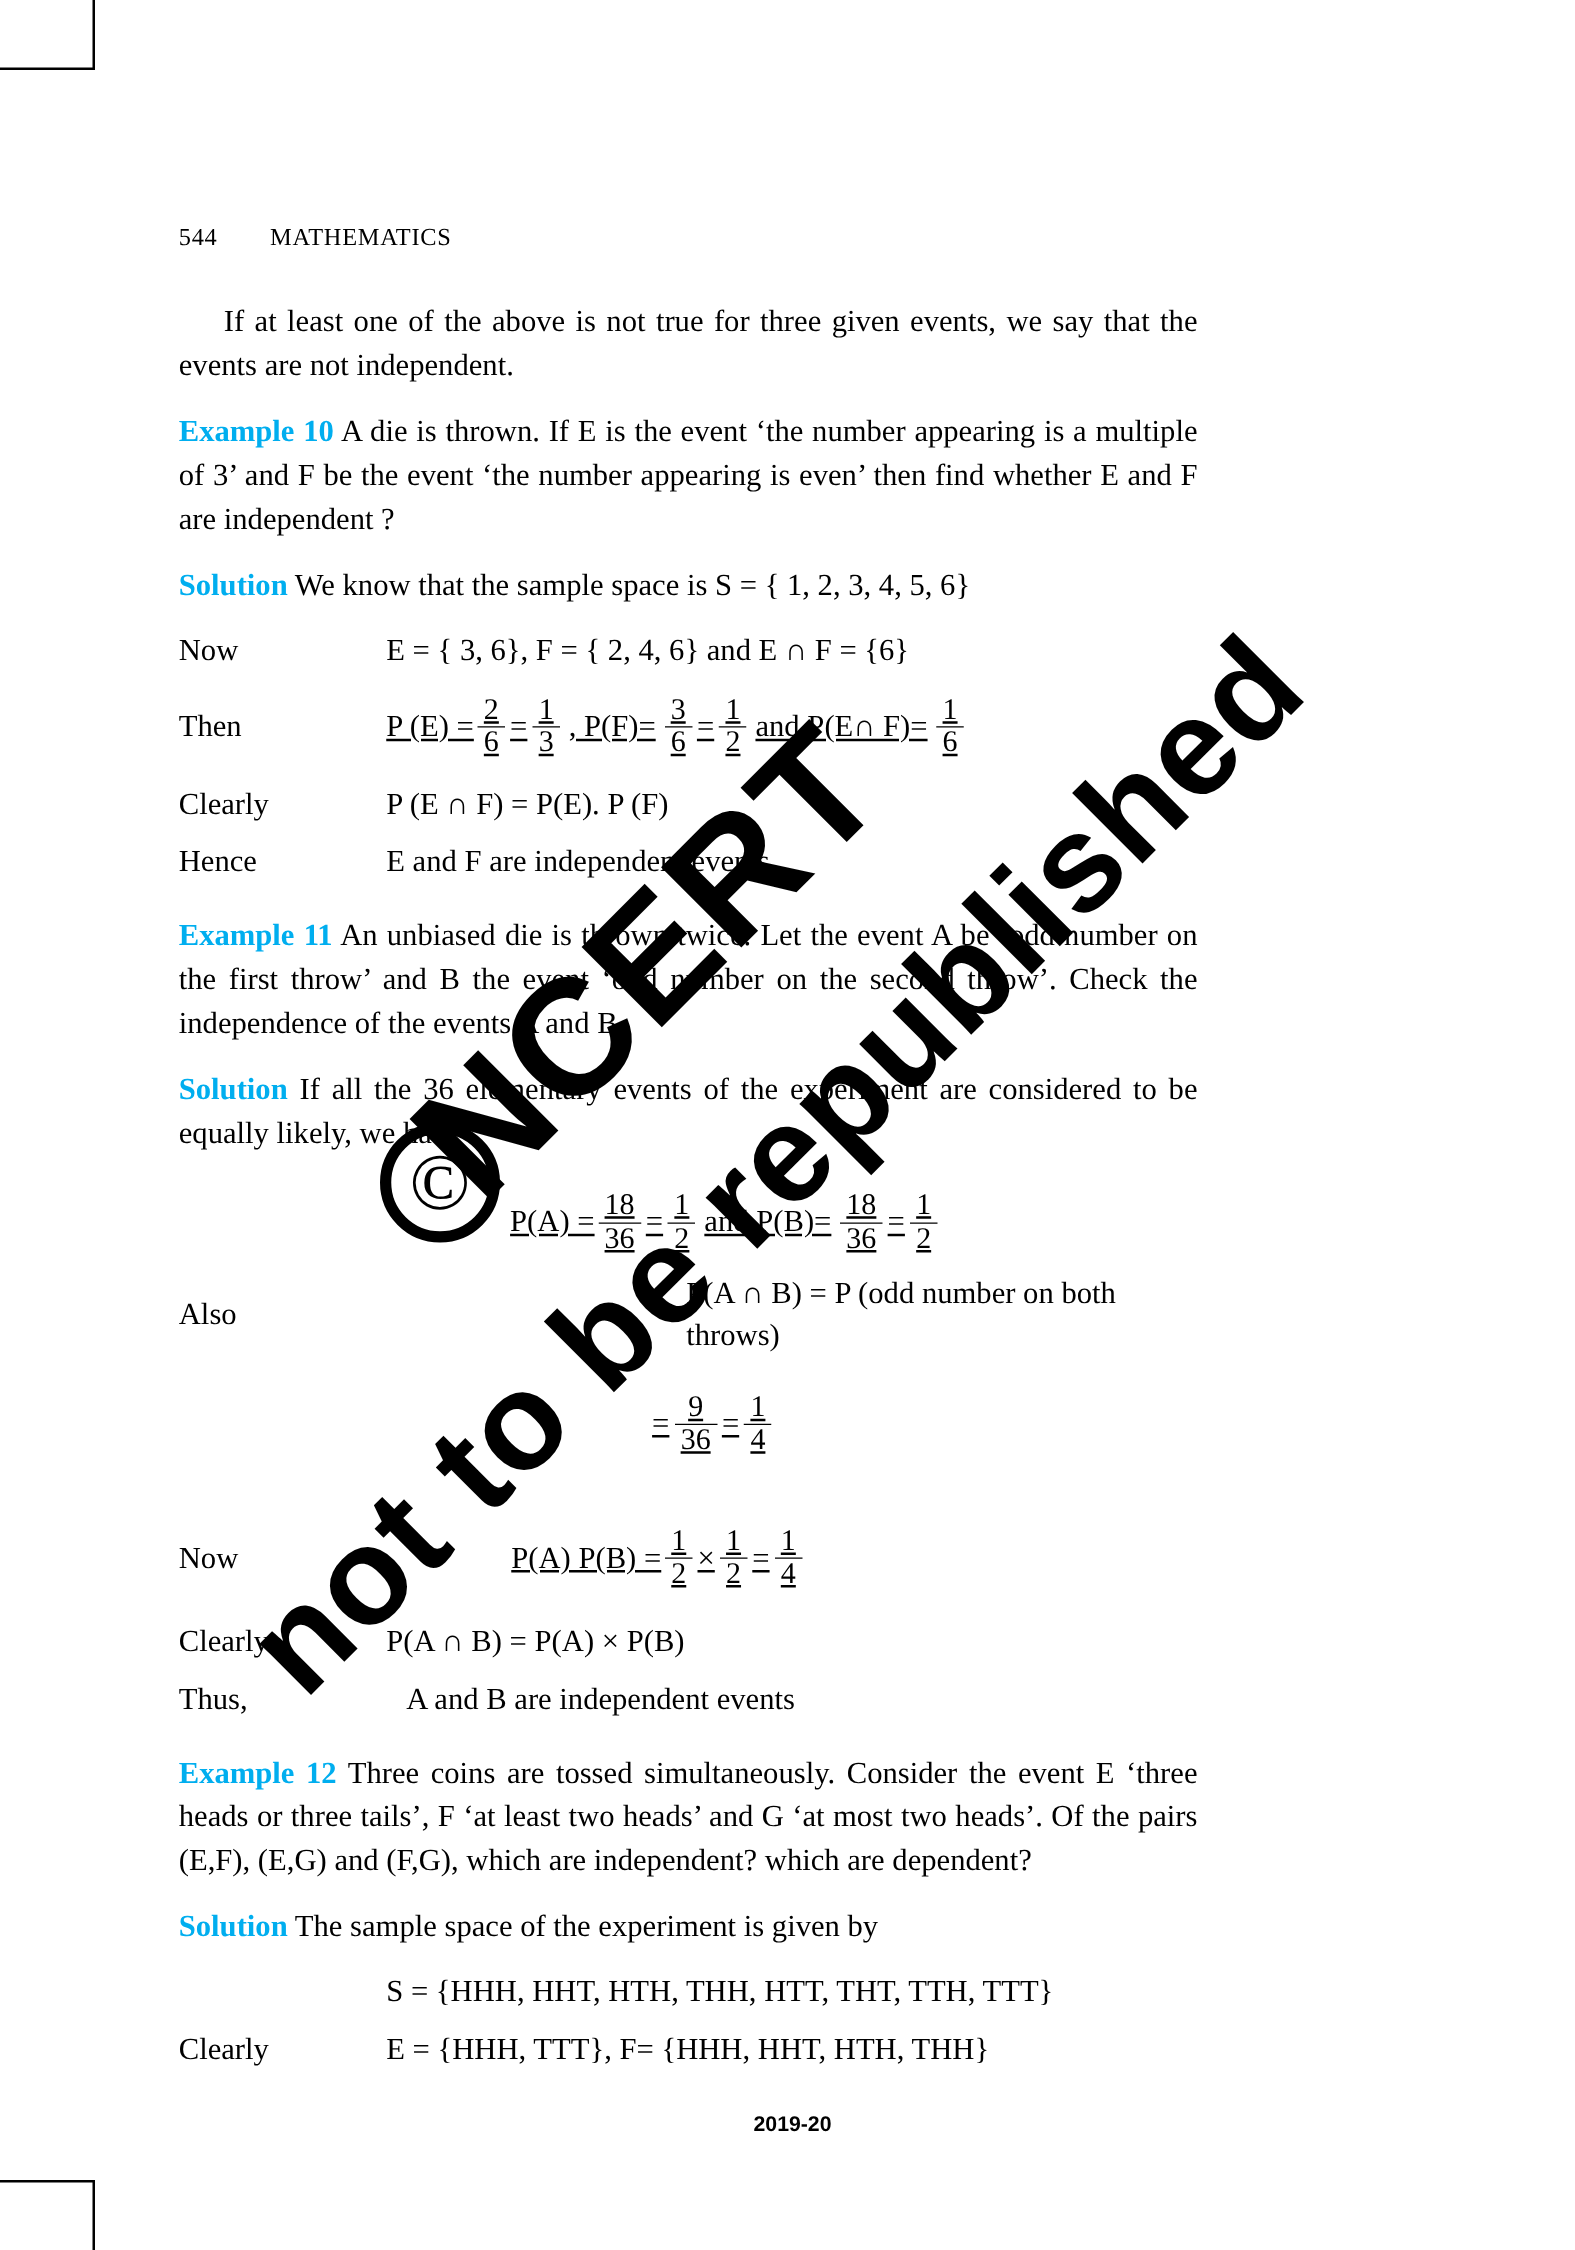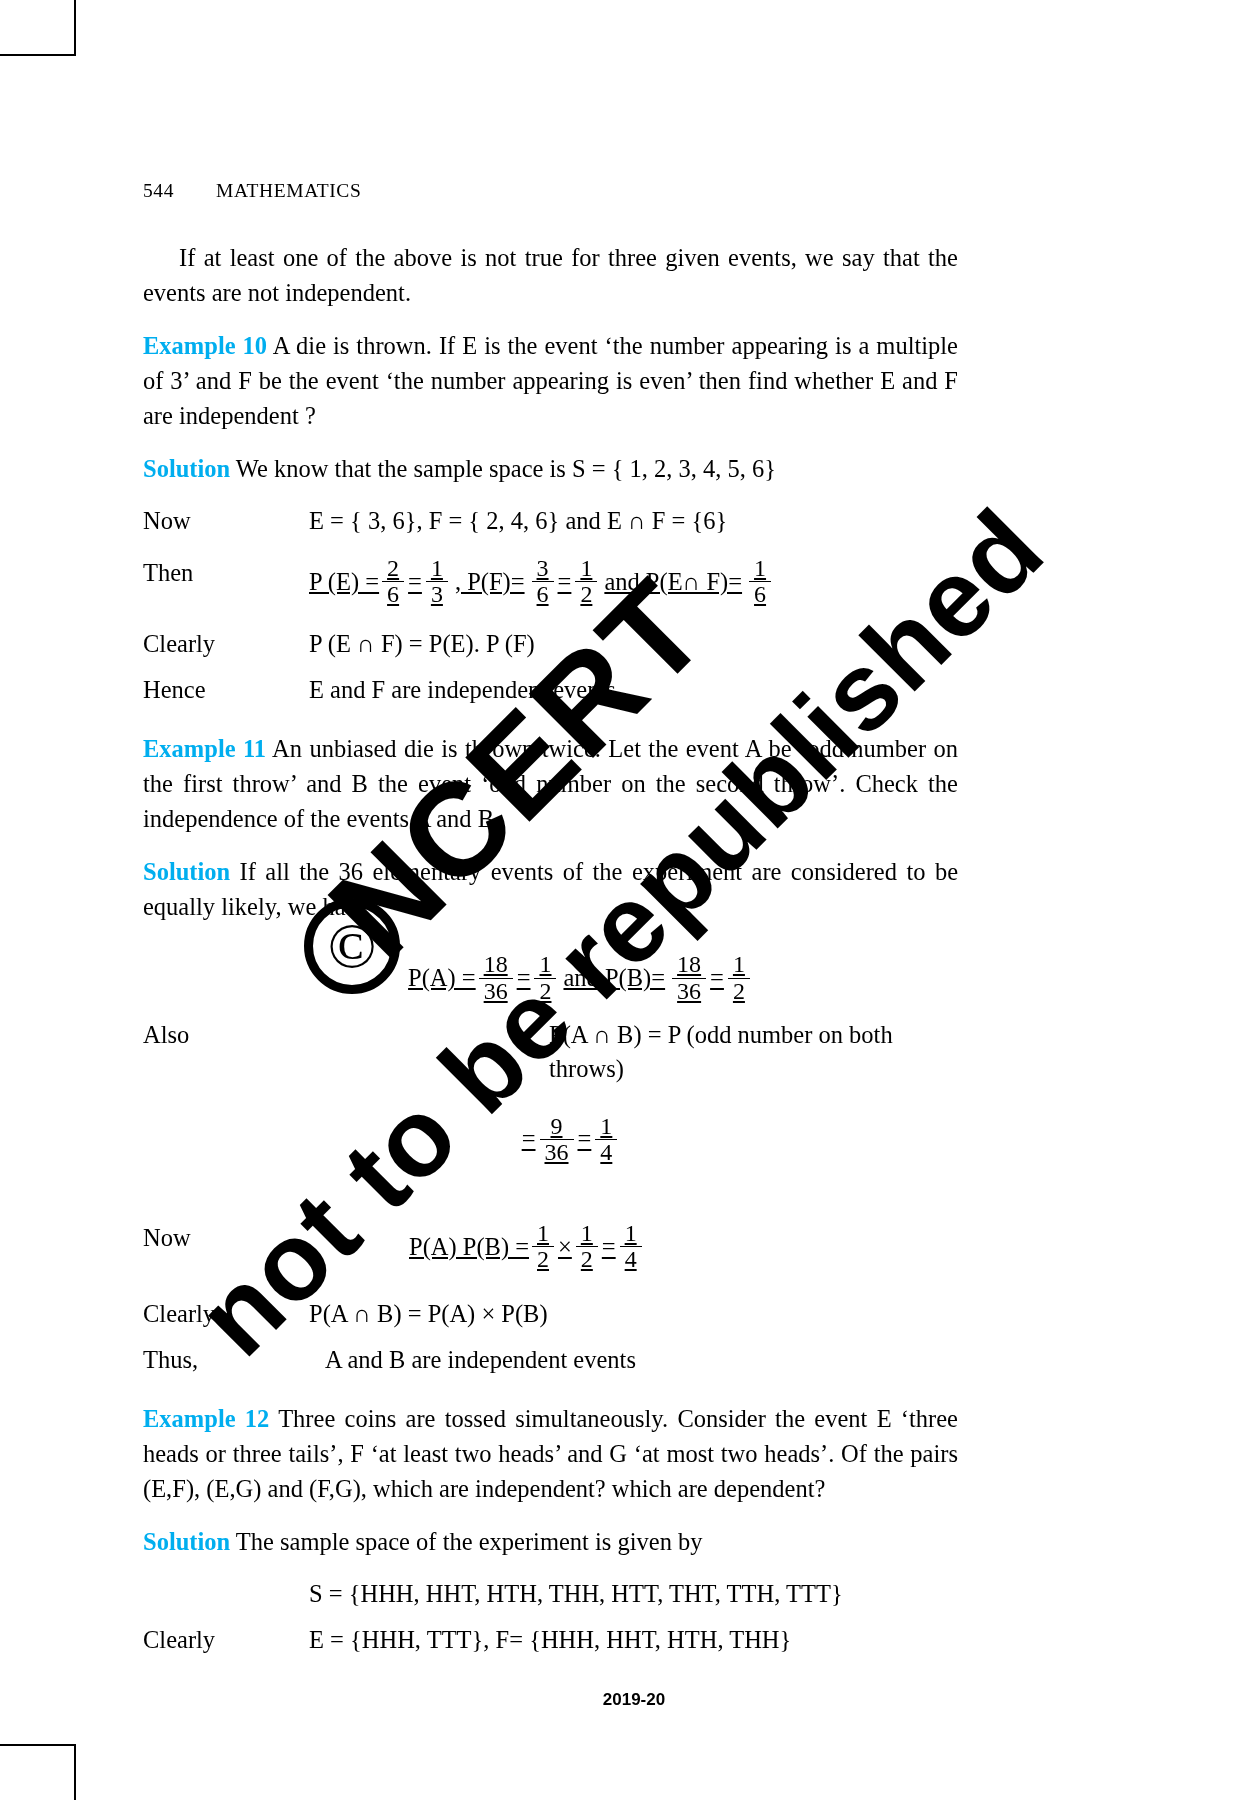--- a/index.html
+++ b/index.html
@@ -56,20 +56,21 @@
   p.para.ind { text-indent: 36px; }
 
   .exlabel {
     color: #00AEEF;
     font-weight: bold;
   }
 
   
   .row {
     display: flex;
+    align-items: center;
     font-size: 24.5px;
     line-height: 34px;
     margin: 0 0 12px 0;
   }
   .row .lab {
     width: 166px;
     flex: 0 0 166px;
   }
   .row .val { flex: 1 1 auto; }
 

